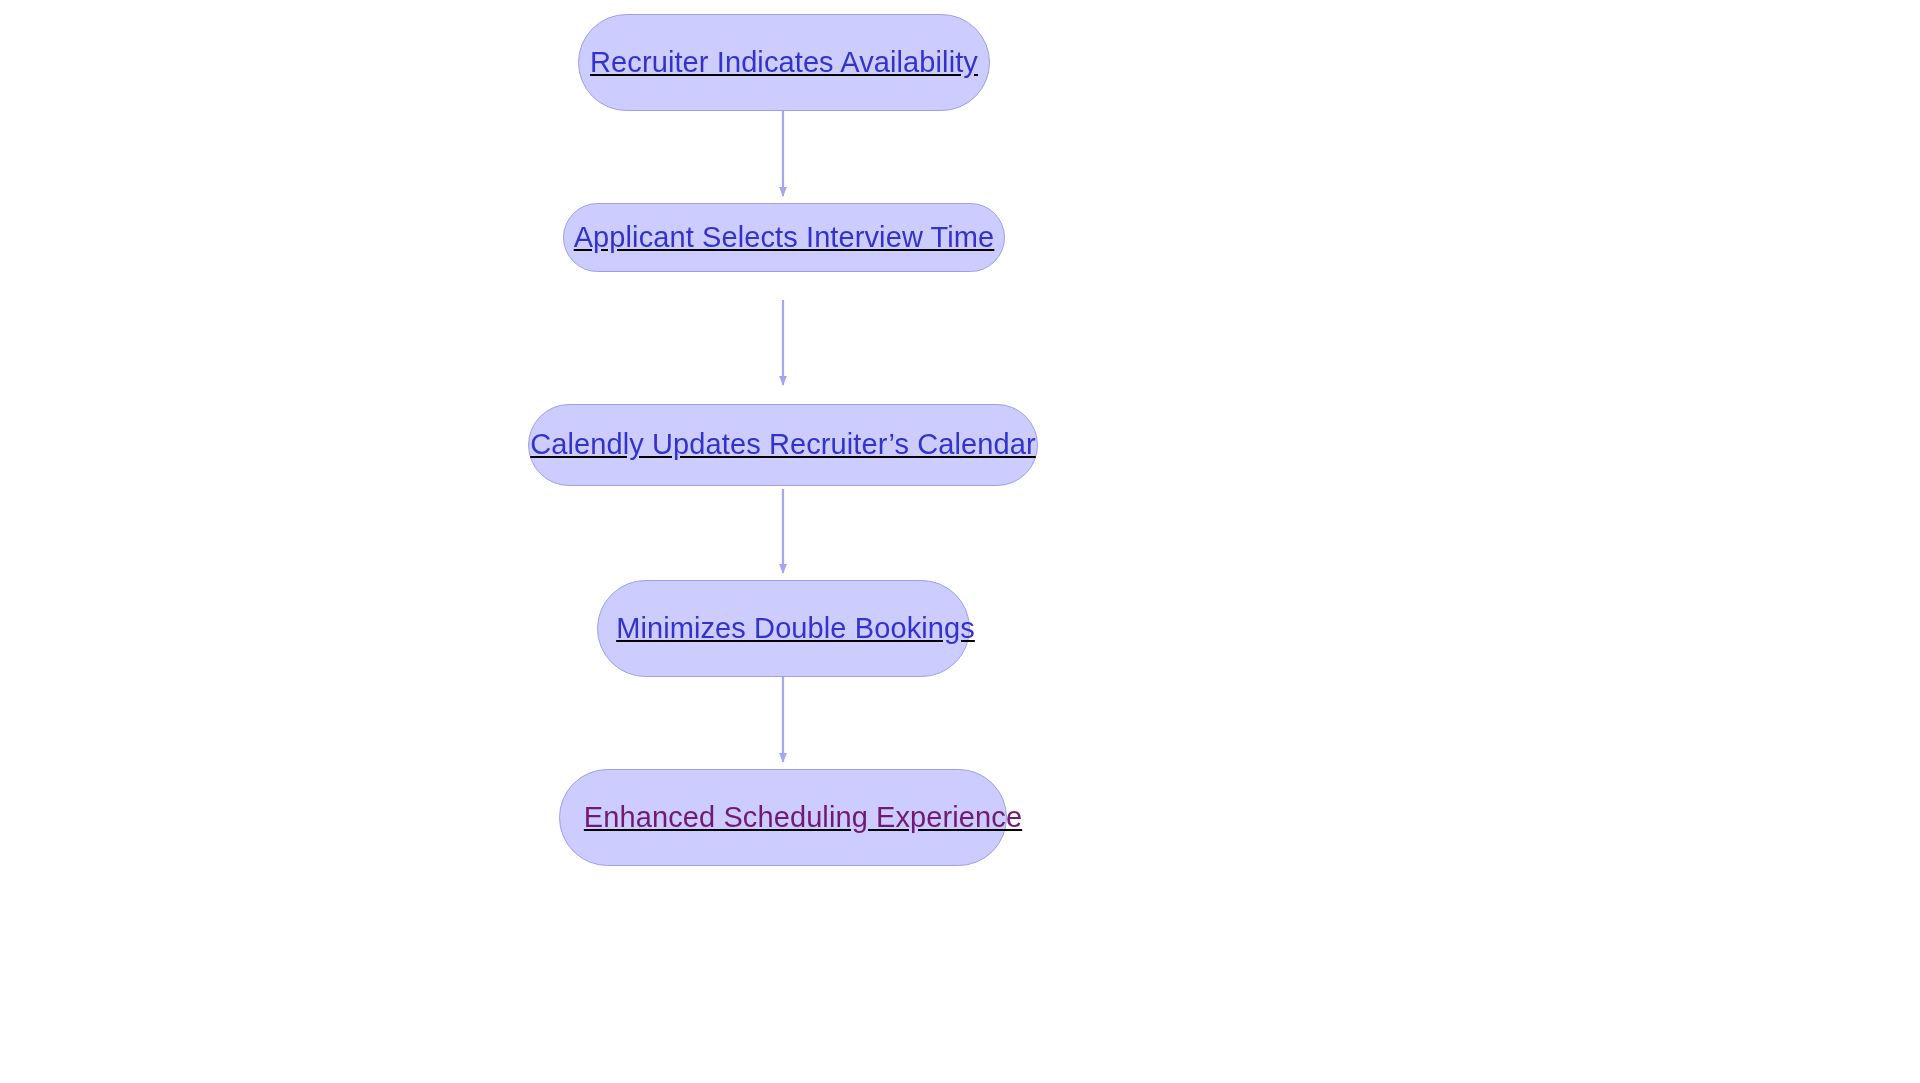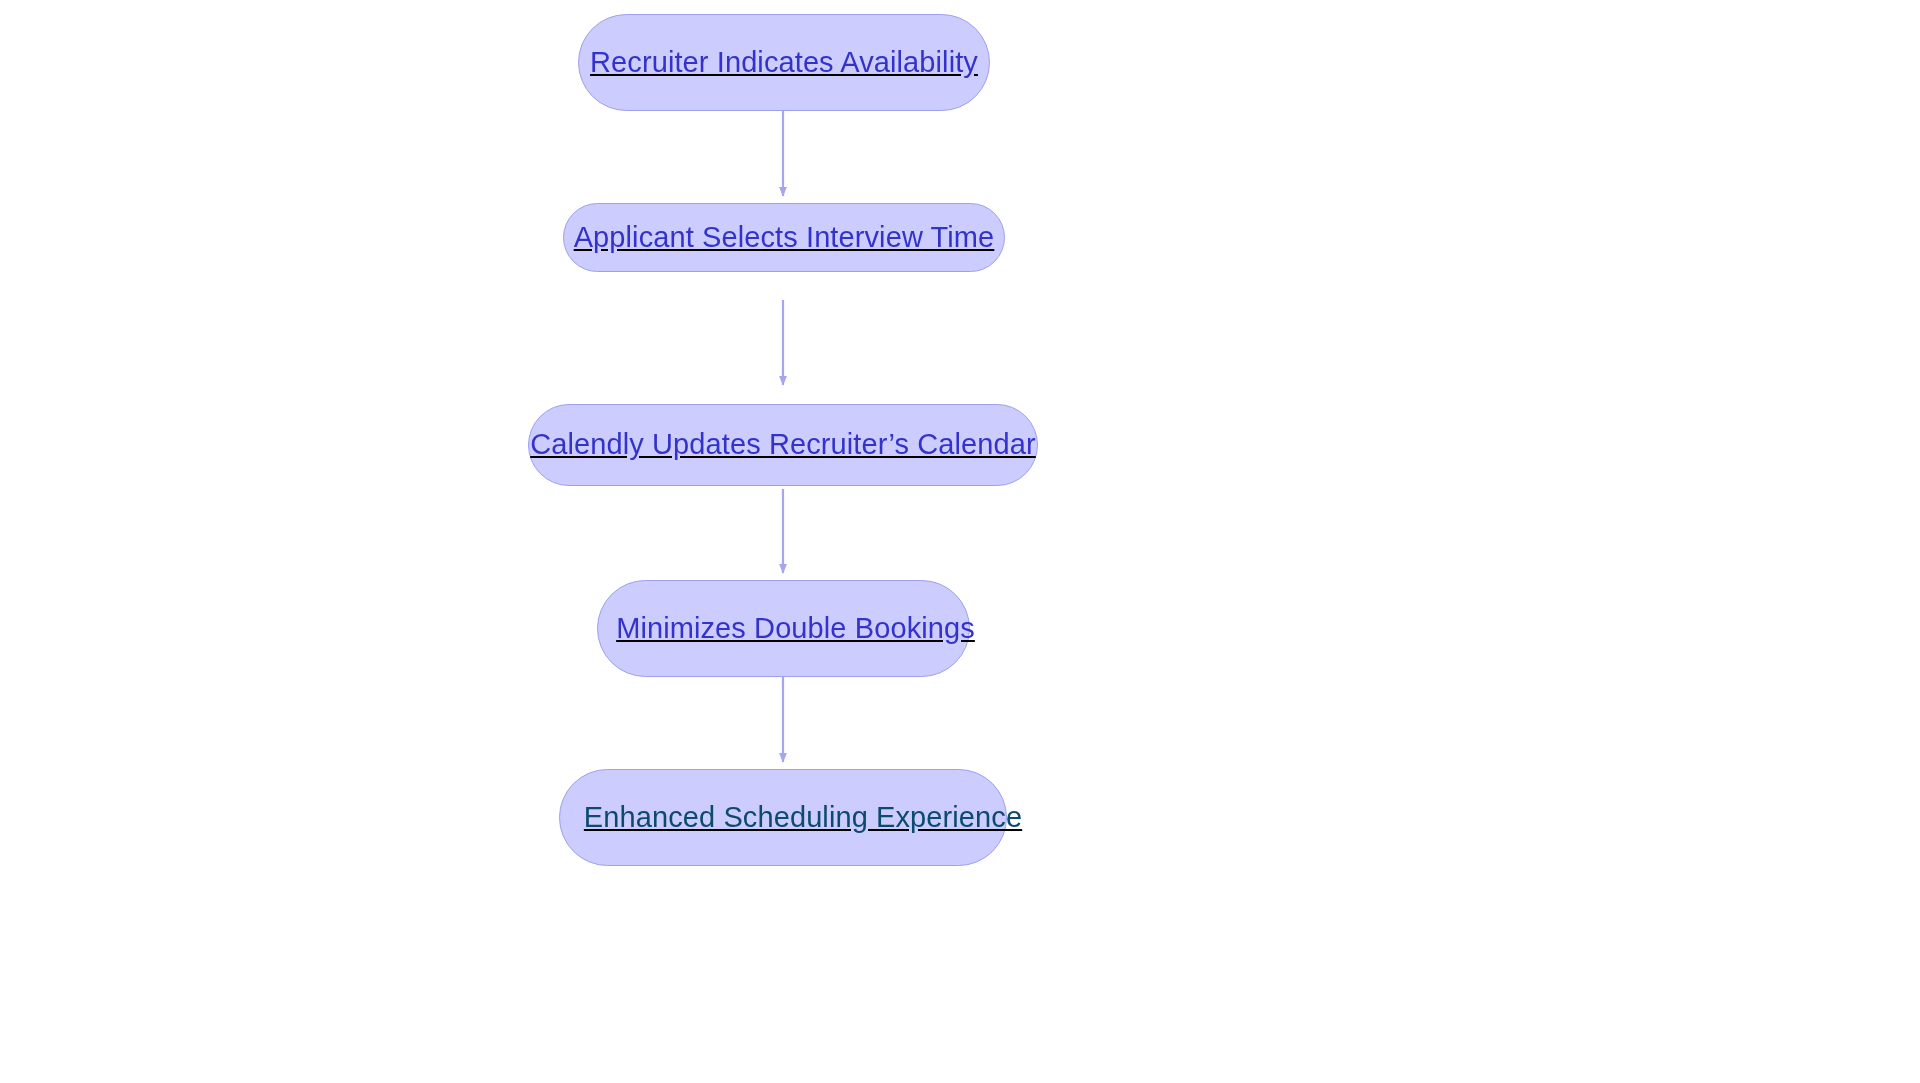--- a/index.html
+++ b/index.html
@@ -98,17 +98,17 @@
 
     <div class="flow-node" style="left: 528px; top: 392px; width: 510px; height: 82px; background: rgb(204, 204, 255); border-color: rgb(159, 159, 239); margin-top: 12px;">
       <span class="flow-node-label" style="color: rgb(51, 51, 204);">Calendly Updates Recruiter’s Calendar</span>
     </div>
 
     <div class="flow-node" style="left: 597px; top: 580px; width: 373px; height: 97px; background: rgb(204, 204, 255); border-color: rgb(159, 159, 239);">
       <span class="flow-node-label" style="color: rgb(51, 51, 204); margin-left: 24px;">Minimizes Double Bookings</span>
     </div>
 
     <div class="flow-node" style="left: 559px; top: 769px; width: 448px; height: 97px; background: rgb(204, 204, 255); border-color: rgb(159, 159, 239);">
-      <span class="flow-node-label" style="color: #0c4a6e; margin-left: 40px;">Enhanced Scheduling Experience</span>
+      <span class="flow-node-label" style="color: #701a75; margin-left: 40px;">Enhanced Scheduling Experience</span>
     </div>
 
   </div>
 </div>
 
 </body></html>

